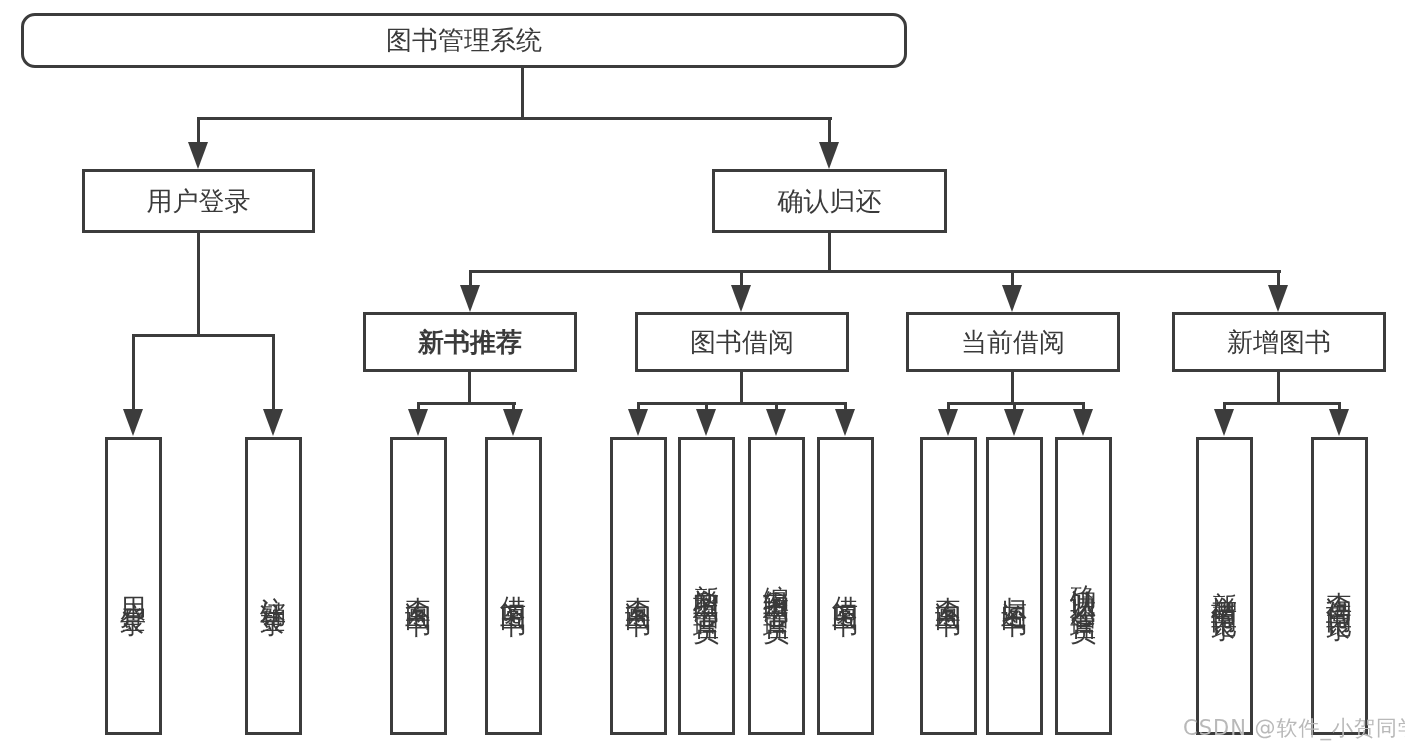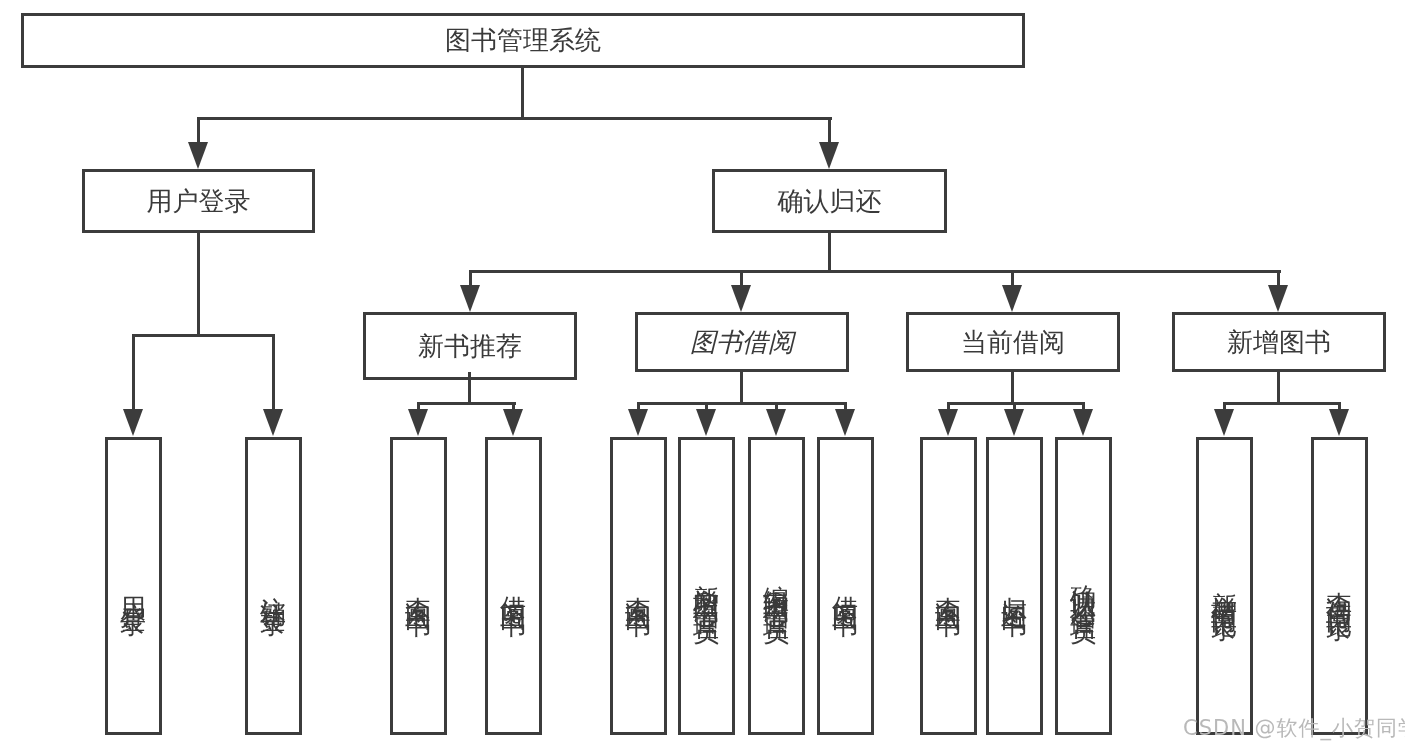--- a/index.html
+++ b/index.html
@@ -66,21 +66,21 @@
     letter-spacing:1px;
     z-index:5;
     white-space:nowrap;
   }
 </style>
 </head>
 <body>
 
 <div class="canvas">
 
-  <div class="box" style="left:21px;top:13px;width:1004px;height:55px;">图书管理系统</div>
+  <div class="box" style="left:21px;top:13px;width:886px;height:55px;border-radius:14px;">图书管理系统</div>
 
   <div class="vline" style="left:521px;top:68px;width:3px;height:52px;"></div>
   <div class="hline" style="left:197px;top:117px;width:635px;height:3px;"></div>
   <div class="vline" style="left:197px;top:117px;width:3px;height:28px;"></div>
   <div class="arrowhead" style="left:188px;top:142px;"></div>
   <div class="vline" style="left:828px;top:117px;width:3px;height:28px;"></div>
   <div class="arrowhead" style="left:819px;top:142px;"></div>
 
   <div class="box" style="left:82px;top:169px;width:233px;height:64px;">用户登录</div>
   <div class="box" style="left:712px;top:169px;width:235px;height:64px;">确认归还</div>
@@ -96,22 +96,22 @@
   <div class="hline" style="left:469px;top:270px;width:812px;height:3px;"></div>
   <div class="vline" style="left:469px;top:270px;width:3px;height:18px;"></div>
   <div class="arrowhead" style="left:460px;top:285px;"></div>
   <div class="vline" style="left:740px;top:270px;width:3px;height:18px;"></div>
   <div class="arrowhead" style="left:731px;top:285px;"></div>
   <div class="vline" style="left:1011px;top:270px;width:3px;height:18px;"></div>
   <div class="arrowhead" style="left:1002px;top:285px;"></div>
   <div class="vline" style="left:1277px;top:270px;width:3px;height:18px;"></div>
   <div class="arrowhead" style="left:1268px;top:285px;"></div>
 
-  <div class="box" style="left:363px;top:312px;width:214px;height:68px;">新书推荐</div>
-  <div class="box" style="left:635px;top:312px;width:214px;height:60px;font-style:italic;">图书借阅</div>
+  <div class="box" style="left:363px;top:312px;width:214px;height:60px;font-weight:bold;">新书推荐</div>
+  <div class="box" style="left:635px;top:312px;width:214px;height:60px;">图书借阅</div>
   <div class="box" style="left:906px;top:312px;width:214px;height:60px;">当前借阅</div>
   <div class="box" style="left:1172px;top:312px;width:214px;height:60px;">新增图书</div>
 
   <div class="vline" style="left:468px;top:372px;width:3px;height:33px;"></div>
   <div class="hline" style="left:417px;top:402px;width:99px;height:3px;"></div>
   <div class="vline" style="left:417px;top:402px;width:3px;height:10px;"></div>
   <div class="arrowhead" style="left:408px;top:409px;"></div>
   <div class="vline" style="left:512px;top:402px;width:3px;height:10px;"></div>
   <div class="arrowhead" style="left:503px;top:409px;"></div>
 

